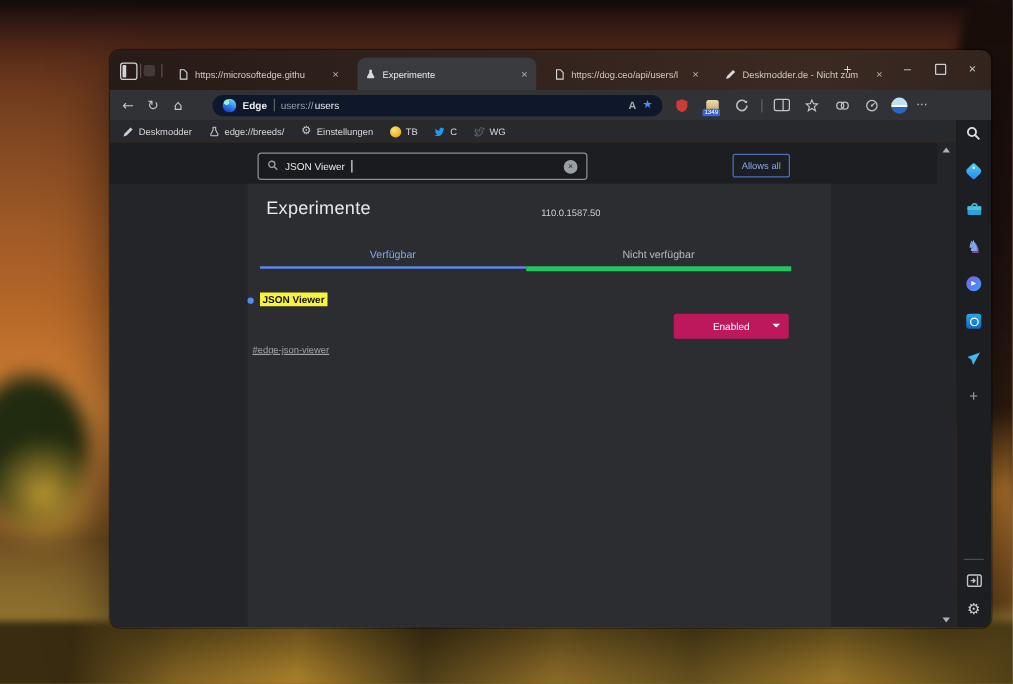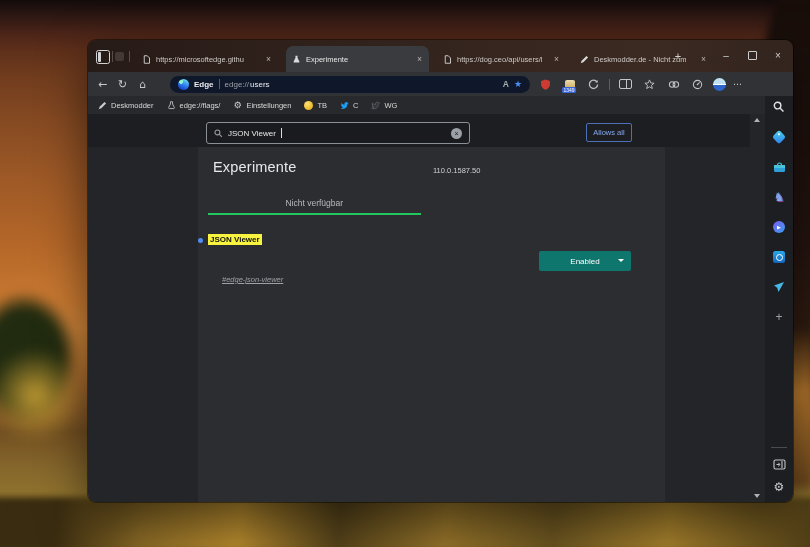--- a/index.html
+++ b/index.html
@@ -102,26 +102,26 @@
   .caret{width:1px;height:10px;background:#dcdcdc;}
   .search-sp{flex:1;}
   .clear-btn{width:11px;height:11px;border-radius:50%;background:#9aa0a5;color:#1b1c1f;font-size:7px;line-height:11px;text-align:center;flex:none;}
   .reset-btn{position:absolute;left:498px;top:9px;width:46px;height:19px;box-sizing:border-box;border:1px solid #4b70b8;border-radius:2px;color:#85a9f2;font-size:7.5px;display:flex;align-items:center;justify-content:center;}
   .central{position:absolute;left:110px;top:33px;width:467px;height:355px;background:#2b2d31;}
   .page-title{position:absolute;left:15px;top:12px;font-size:14.5px;color:#e6e8ea;font-weight:400;letter-spacing:.2px;}
   .version{position:absolute;left:235px;top:19px;font-size:7.5px;color:#cfd1d3;}
   .flag-tabs{position:absolute;left:10px;top:46px;width:425px;display:flex;}
   .ftab{width:50%;height:20px;display:flex;align-items:center;justify-content:center;font-size:8.5px;}
   .ftab.sel{color:#7ea6f2;border-bottom:2px solid #5d86e8;}
-  .ftab.unsel{color:#b9babd;border-bottom:2px solid #22c55e;}
+  .ftab.unsel{color:#b9babd;border-bottom:4px solid #22c55e;}
   .flag-dot{position:absolute;left:0px;top:91px;width:5px;height:5px;border-radius:50%;background:#4f8df2;}
   .flag-name{position:absolute;left:10px;top:87px;font-size:8px;font-weight:bold;color:#141414;background:#f7f33e;padding:1px 2px;}
   .flag-desc{position:absolute;left:10px;top:102px;width:338px;font-size:7.5px;line-height:11px;color:#c4c6c8;}
-  .flag-link{position:absolute;left:24px;top:128px;font-size:7.5px;color:#9da1a5;text-decoration:underline;font-style:italic;}
-  .flag-select{position:absolute;left:341px;top:104px;width:92px;height:20px;background:#0f766e;border-radius:2px;color:#fff;font-size:8px;display:flex;align-items:center;justify-content:center;}
+  .flag-link{position:absolute;left:4px;top:128px;font-size:7.5px;color:#9da1a5;text-decoration:underline;}
+  .flag-select{position:absolute;left:341px;top:104px;width:92px;height:20px;background:#be185d;border-radius:2px;color:#fff;font-size:8px;display:flex;align-items:center;justify-content:center;}
   .sel-caret{position:absolute;right:7px;top:8px;width:0;height:0;border-left:3px solid transparent;border-right:3px solid transparent;border-top:3.5px solid #fff;}
   .scrollbar{position:absolute;right:0;top:0;width:15px;height:388px;background:#242529;}
   .scr-up{position:absolute;left:4px;top:4px;width:0;height:0;border-left:3.5px solid transparent;border-right:3.5px solid transparent;border-bottom:4px solid #aeb0b3;}
   .scr-dn{position:absolute;left:4px;bottom:4px;width:0;height:0;border-left:3.5px solid transparent;border-right:3.5px solid transparent;border-top:4px solid #aeb0b3;}
 </style>
 </head>
 <body>
 
 <div class="bgfx trees-left"></div>
 <div class="bgfx grass-left"></div>
@@ -191,21 +191,21 @@
 
   <div class="toolbar">
     <span class="navic">←</span>
     <span class="navic">↻</span>
     <span class="navic">⌂</span>
 
     <div class="addr">
       <span class="edge-logo"></span>
       <span class="chip-label">Edge</span>
       <span class="addr-div"></span>
-      <span class="scheme">edge://</span>
+      <span class="scheme">users://</span>
       <span class="host">users</span>
       <span class="addr-sp"></span>
       <span class="read-aloud">A</span>
       <span class="fav-star">★</span>
     </div>
 
     <span class="extic">
       <svg width="11" height="11" viewBox="0 0 12 12">
           <path d="M6 0.5 L10.8 2.2 V6 C10.8 8.9 8.6 10.9 6 11.7 C3.4 10.9 1.2 8.9 1.2 6 V2.2 Z" fill="#cf3a33"></path>
         </svg>
@@ -256,21 +256,21 @@
           </svg>
       </span>
       <span>Deskmodder</span>
     </span>
     <span class="bm">
       <span class="bm-ic">
         <svg width="9" height="9" viewBox="0 0 12 12">
             <path d="M4.6 1h2.8v3l2.4 4.6a1 1 0 0 1-.9 1.5H3.1a1 1 0 0 1-.9-1.5L4.6 4z" fill="none" stroke="#c9ccd0" stroke-width="1.1"></path>
           </svg>
       </span>
-      <span>edge://flags/</span>
+      <span>edge://breeds/</span>
     </span>
     <span class="bm">
       <span class="bm-ic gear-glyph">⚙</span>
       <span>Einstellungen</span>
     </span>
     <span class="bm">
       <span class="bm-ic">
           <span class="tb-dot"></span>
         </span>
       <span>TB</span>
@@ -308,20 +308,21 @@
         <span class="clear-btn">×</span>
       </div>
       <div class="reset-btn">Allows all</div>
     </div>
 
     <div class="central">
       <div class="page-title">Experimente</div>
       <div class="version">110.0.1587.50</div>
 
       <div class="flag-tabs">
+        <div class="ftab sel">Verfügbar</div>
         <div class="ftab unsel">Nicht verfügbar</div>
       </div>
 
       <div class="flag-dot"></div>
       <span class="flag-name">JSON Viewer</span>
       <a class="flag-link">#edge-json-viewer</a>
       <div class="flag-select">
         <span>Enabled</span>
         <span class="sel-caret"></span>
       </div>

